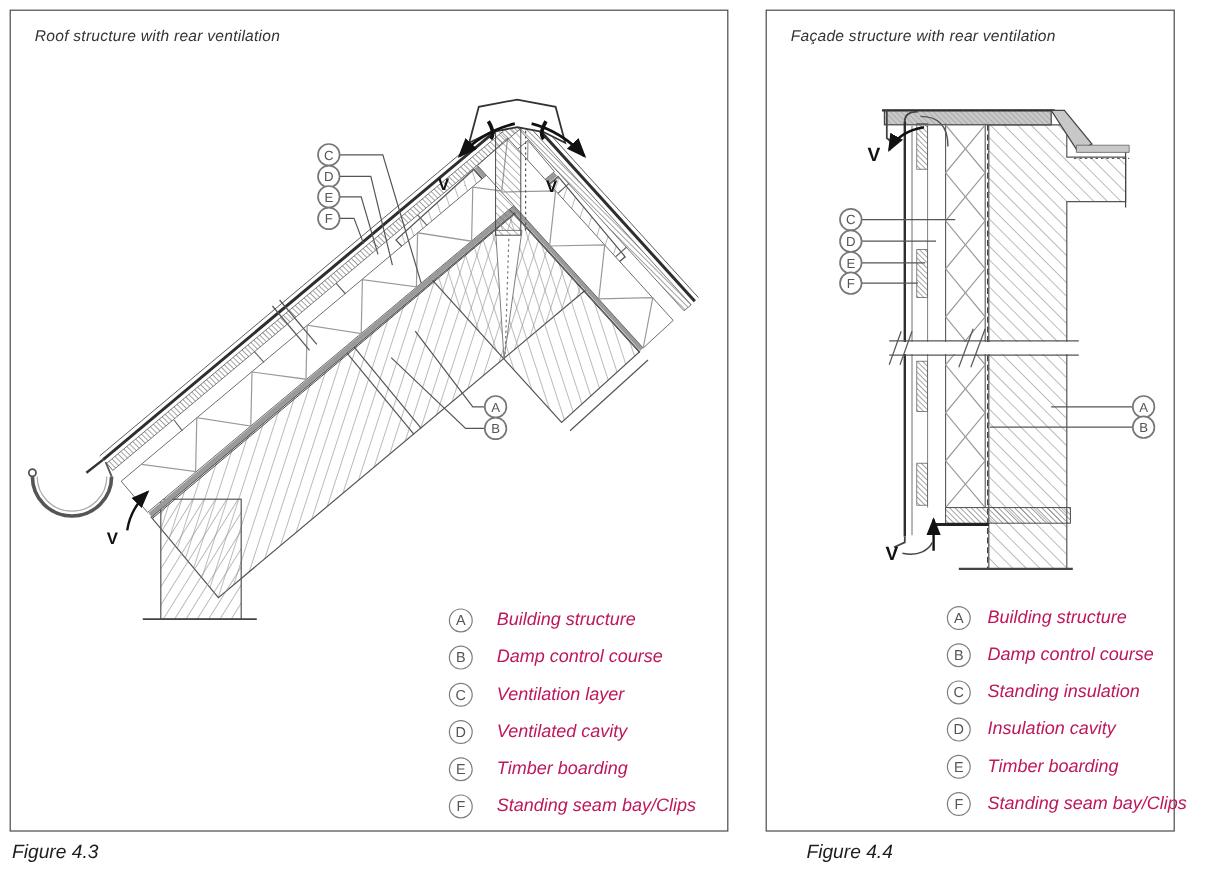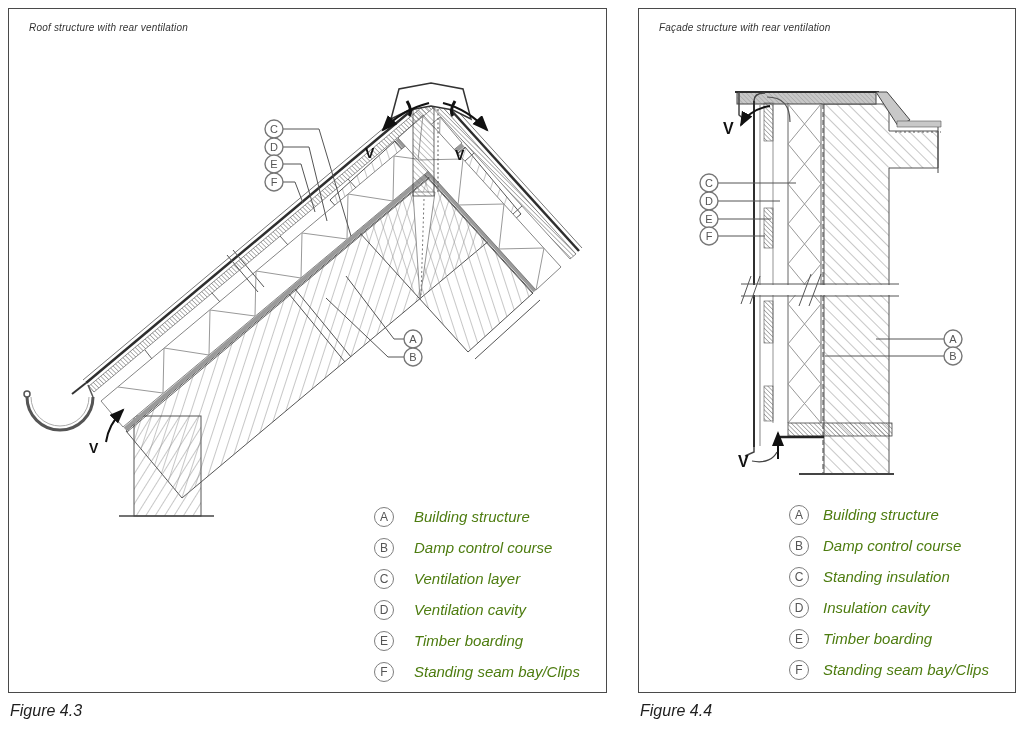--- a/index.html
+++ b/index.html
@@ -1,40 +1,40 @@
 <!DOCTYPE html>
 <html><head>
 <meta charset="utf-8">
 <style>
   html,body{margin:0;padding:0;background:#ffffff;}
   body{width:1024px;height:733px;position:relative;overflow:hidden;
        font-family:"Liberation Sans",sans-serif;}
   .panel{position:absolute;top:8px;height:685px;background:#fff;
          border:1.2px solid #4a4a4a;box-sizing:border-box;}
   #panel-roof{left:8px;width:599px;}
-  #panel-facade{left:638px;width:378px;}
+  #panel-facade{left:638px;width:341px;}
   .panel-title{position:absolute;left:20px;top:13px;font-style:italic;
-               font-size:10px;color:#333;letter-spacing:0.2px;}
+               font-size:13px;color:#333;letter-spacing:0.2px;}
   .drawing{position:absolute;left:0;top:0;}
   svg text{font-family:"Liberation Sans",sans-serif;}
   .callout-letter{font-size:11px;fill:#555;}
   .vent-letter{font-size:14px;font-weight:bold;fill:#111;}
   .legend{position:absolute;}
   #legend-roof{left:365px;top:492px;}
   #legend-facade{left:150px;top:490px;}
   .legend-row{display:flex;align-items:center;height:31px;}
   .legend-key{width:20px;height:20px;border:1.5px solid #7e7e7e;border-radius:50%;
               color:#555;font-size:12px;display:flex;align-items:center;
               justify-content:center;flex:0 0 20px;box-sizing:border-box;background:#fff;}
   #legend-roof .legend-label{margin-left:20px;}
   #legend-facade .legend-label{margin-left:14px;}
-  .legend-label{font-style:italic;font-size:15px;color:#4d7c0f;white-space:nowrap;text-align:right;}
+  .legend-label{font-style:italic;font-size:15px;color:#be185d;white-space:nowrap;text-align:right;}
   .caption{position:absolute;top:702px;font-style:italic;font-size:16px;color:#1e1e1e;}
   #caption-roof{left:10px;}
-  #caption-facade{left:640px;font-style:italic;}
+  #caption-facade{left:672px;font-style:italic;}
 </style>
 </head>
 <body>
 
 <div class="panel" id="panel-roof">
   <div class="panel-title">Roof structure with rear ventilation</div>
 
   <svg class="drawing" width="597" height="683" viewBox="0 0 597 683">
     <defs>
       <marker id="ah" markerWidth="9" markerHeight="8" refX="6.5" refY="3" orient="auto">
@@ -179,21 +179,21 @@
     <div class="legend-row">
       <span class="legend-key">B</span>
       <span class="legend-label">Damp control course</span>
     </div>
     <div class="legend-row">
       <span class="legend-key">C</span>
       <span class="legend-label">Ventilation layer</span>
     </div>
     <div class="legend-row">
       <span class="legend-key">D</span>
-      <span class="legend-label">Ventilation cavity</span>
+      <span class="legend-label">Ventilated cavity</span>
     </div>
     <div class="legend-row">
       <span class="legend-key">E</span>
       <span class="legend-label">Timber boarding</span>
     </div>
     <div class="legend-row">
       <span class="legend-key">F</span>
       <span class="legend-label">Standing seam bay/Clips</span>
     </div>
   </div>

